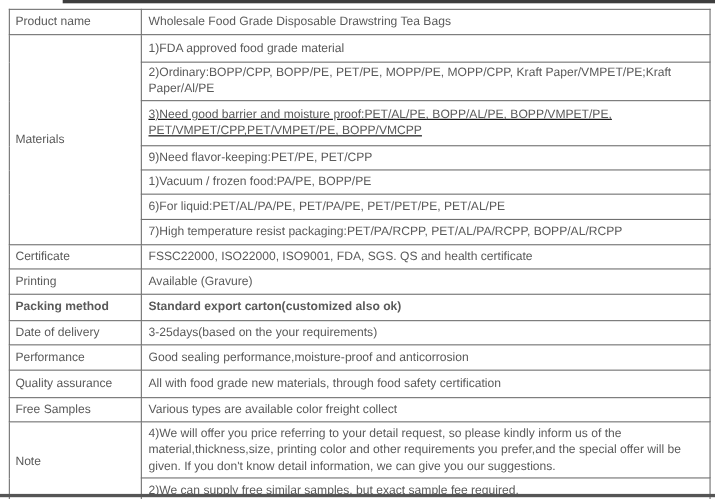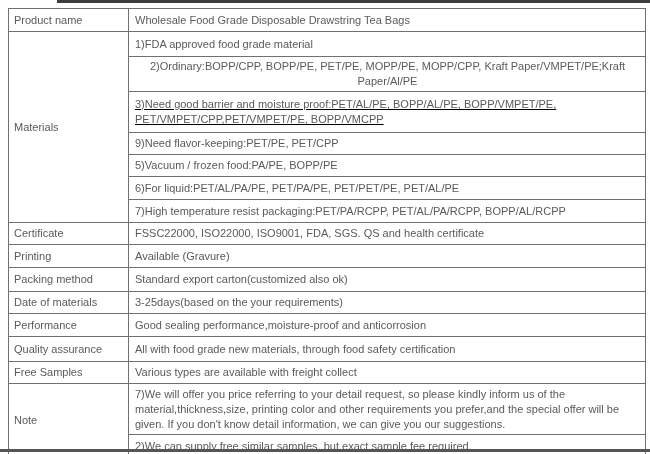--- a/index.html
+++ b/index.html
@@ -35,24 +35,24 @@
     line-height: 15px;
     color: #5a5a5a;
     vertical-align: middle;
     overflow: hidden;
   }
   td.lbl { width: 120px; padding: 2px 4px 2px 5px; }
   td.val { padding: 2px 5px 2px 6px; }
   
   tr.h23 { height: 23px; }
   tr.h25 { height: 25px; }
-  tr.h29 { height: 29px; text-align: center; }
+  tr.h29 { height: 29px; }
   tr.h41 { height: 41px; text-decoration: underline; }
   tr.h22 { height: 22px; }
-  tr.h24 { height: 24px; }
+  tr.h24 { height: 24px; font-weight: bold; }
   tr.h51 { height: 51px; }
   tr.h20 { height: 23px; }
 </style>
 </head>
 <body>
 
 <div class="top-rule"></div>
 
 <table class="spec-table">
   <tbody>
@@ -67,59 +67,59 @@
     <tr class="h29">
       <td class="val">2)Ordinary:BOPP/CPP, BOPP/PE, PET/PE, MOPP/PE, MOPP/CPP, Kraft Paper/VMPET/PE;Kraft  Paper/Al/PE</td>
     </tr>
     <tr class="h41">
       <td class="val">3)Need good barrier and moisture proof:PET/AL/PE, BOPP/AL/PE, BOPP/VMPET/PE, PET/VMPET/CPP,PET/VMPET/PE, BOPP/VMCPP</td>
     </tr>
     <tr class="h22">
       <td class="val">9)Need flavor-keeping:PET/PE, PET/CPP</td>
     </tr>
     <tr class="h22">
-      <td class="val">5)Vacuum / frozen food:PA/PE, BOPP/PE</td>
+      <td class="val">1)Vacuum / frozen food:PA/PE, BOPP/PE</td>
     </tr>
     <tr class="h23">
       <td class="val">6)For liquid:PET/AL/PA/PE, PET/PA/PE, PET/PET/PE, PET/AL/PE</td>
     </tr>
     <tr class="h23">
       <td class="val">7)High temperature resist packaging:PET/PA/RCPP, PET/AL/PA/RCPP, BOPP/AL/RCPP</td>
     </tr>
     <tr class="h22">
       <td class="lbl">Certificate</td>
       <td class="val">FSSC22000, ISO22000, ISO9001, FDA, SGS. QS and health certificate</td>
     </tr>
     <tr class="h23">
       <td class="lbl">Printing</td>
       <td class="val">Available (Gravure)</td>
     </tr>
     <tr class="h24">
       <td class="lbl">Packing method</td>
       <td class="val">Standard export carton(customized also ok)</td>
     </tr>
     <tr class="h22">
-      <td class="lbl">Date of materials</td>
+      <td class="lbl">Date of delivery</td>
       <td class="val">3-25days(based on the your requirements)</td>
     </tr>
     <tr class="h23">
       <td class="lbl">Performance</td>
       <td class="val">Good sealing performance,moisture-proof and anticorrosion</td>
     </tr>
     <tr class="h25">
       <td class="lbl">Quality assurance</td>
       <td class="val">All with food grade new materials, through food safety certification</td>
     </tr>
     <tr class="h22">
       <td class="lbl">Free Samples</td>
-      <td class="val">Various types are available with freight collect</td>
+      <td class="val">Various types are available color freight collect</td>
     </tr>
     <tr class="h51">
       <td class="lbl" rowspan="2">Note</td>
-      <td class="val">7)We will offer you price referring to your detail request, so please kindly inform us of the material,thickness,size, printing color and other requirements you prefer,and the special offer will be given. If you don't know detail information, we can give you our suggestions.</td>
+      <td class="val">4)We will offer you price referring to your detail request, so please kindly inform us of the material,thickness,size, printing color and other requirements you prefer,and the special offer will be given. If you don't know detail information, we can give you our suggestions.</td>
     </tr>
     <tr class="h20">
       <td class="val">2)We can supply free similar samples, but exact sample fee required.</td>
     </tr>
   </tbody>
 </table>
 
 <div class="bottom-rule"></div>
 
 </body></html>

